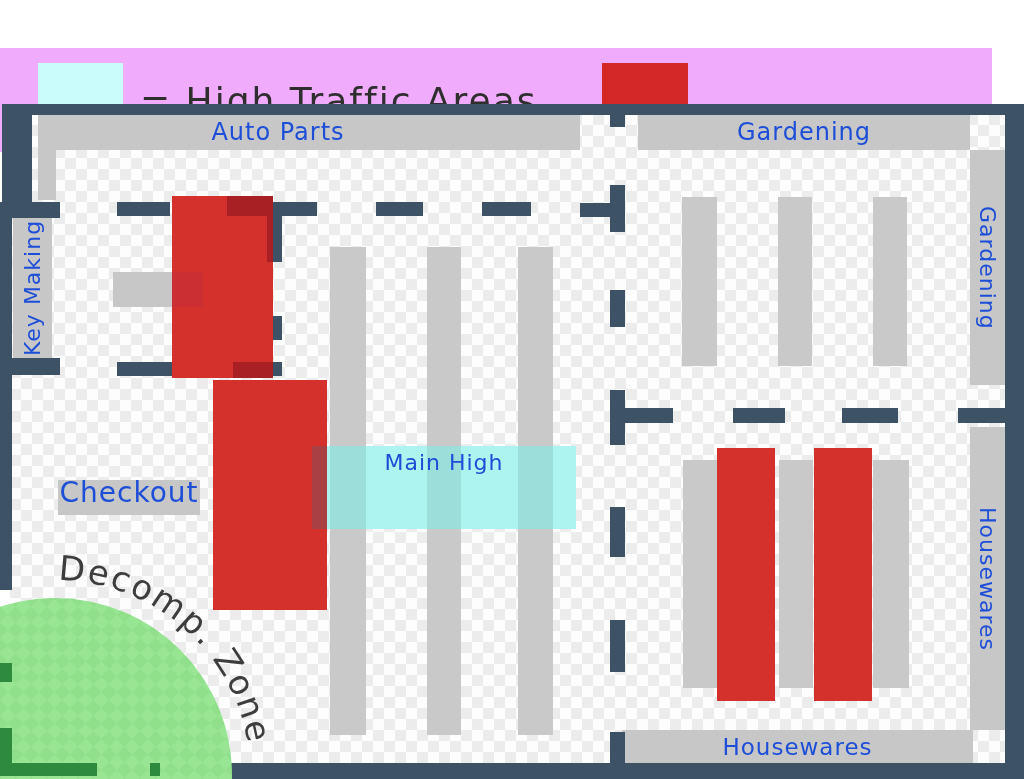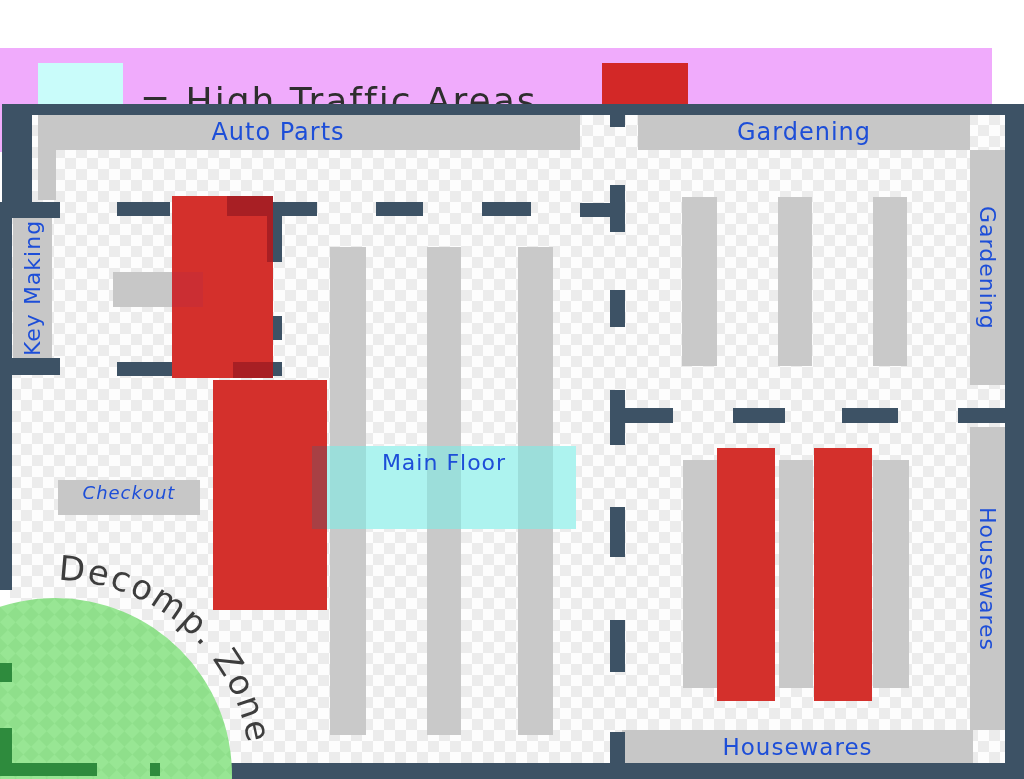--- a/index.html
+++ b/index.html
@@ -107,22 +107,22 @@
   <div class="abs cyan" style="left:312px;top:446px;width:264px;height:83px;"></div>
   <div class="abs cyanonred" style="left:312px;top:446px;width:15px;height:83px;"></div>
   <div class="abs cyanonshelf" style="left:330px;top:446px;width:36px;height:83px;"></div>
   <div class="abs cyanonshelf" style="left:427px;top:446px;width:34px;height:83px;"></div>
   <div class="abs cyanonshelf" style="left:518px;top:446px;width:35px;height:83px;"></div>
 
   <div class="abs lbl" style="left:38px;top:116px;width:480px;height:32px;font-size:24px;">Auto Parts</div>
   <div class="abs lbl" style="left:638px;top:116px;width:332px;height:32px;font-size:24px;">Gardening</div>
   <div class="abs lbl vlbl" style="left:970px;top:150px;width:35px;height:235px;font-size:22px;">Gardening</div>
   <div class="abs lbl vlbl-up" style="left:13px;top:218px;width:39px;height:140px;font-size:22px;">Key Making</div>
-  <div class="abs lbl" style="left:312px;top:448px;width:264px;height:28px;font-size:22px;">Main Floor</div>
-  <div class="abs lbl" style="left:58px;top:480px;width:142px;height:25px;font-size:18px;font-style:italic;">Checkout</div>
+  <div class="abs lbl" style="left:312px;top:448px;width:264px;height:28px;font-size:22px;">Main High</div>
+  <div class="abs lbl" style="left:58px;top:480px;width:142px;height:25px;font-size:28px;">Checkout</div>
   <div class="abs lbl vlbl" style="left:970px;top:427px;width:35px;height:303px;font-size:22px;">Housewares</div>
   <div class="abs lbl" style="left:622px;top:730px;width:351px;height:33px;font-size:23px;">Housewares</div>
 
   <svg class="abs" style="left:0;top:520px;" width="300" height="259" viewBox="0 520 300 259">
     <defs>
       <pattern id="gd" width="22" height="22" patternUnits="userSpaceOnUse" patternTransform="rotate(45)">
         <rect width="22" height="22" fill="#98e694"></rect>
         <rect width="11" height="11" fill="#8fdf8b"></rect>
         <rect x="11" y="11" width="11" height="11" fill="#8fdf8b"></rect>
       </pattern>

